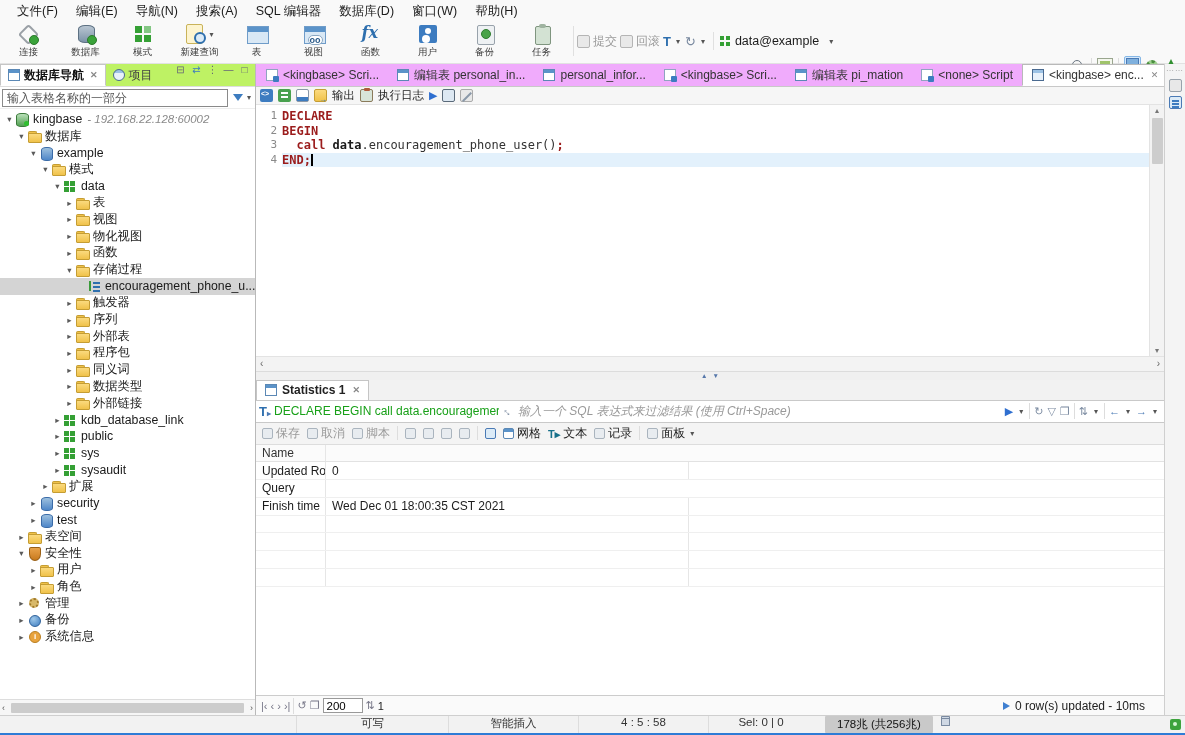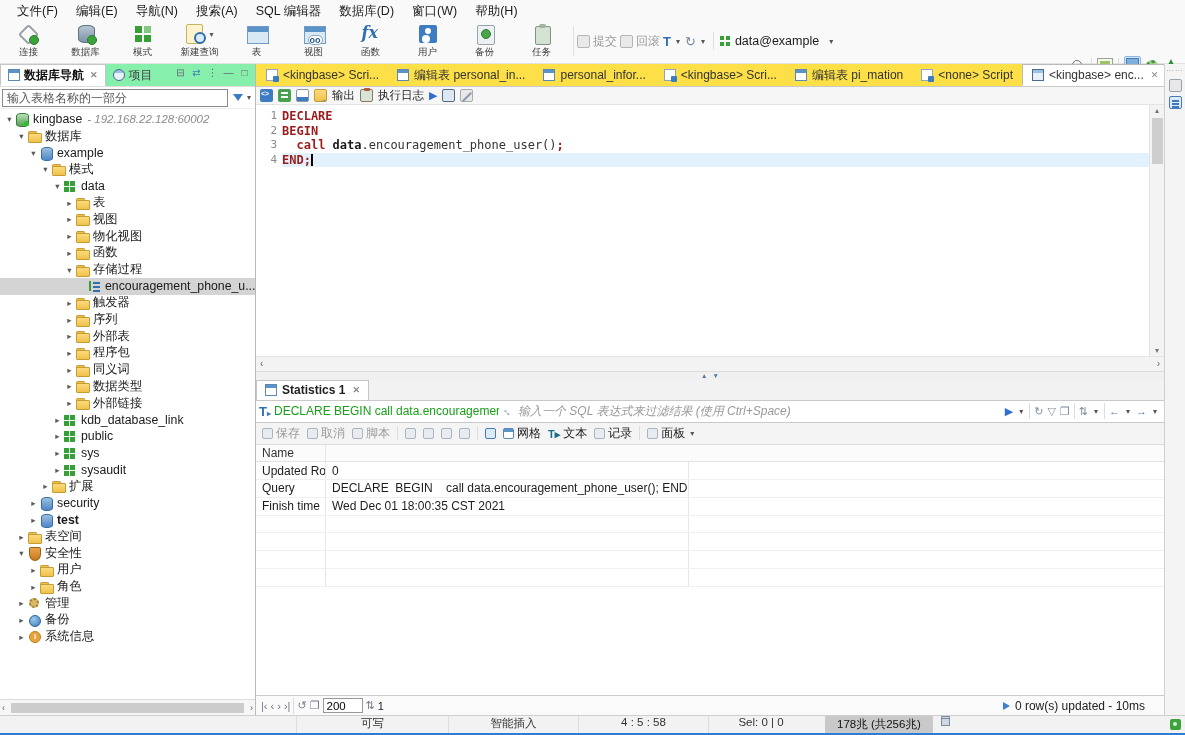--- a/index.html
+++ b/index.html
@@ -52,58 +52,58 @@
   .pi-gear{width:12px;height:12px;border:3px dotted #4a8f3f;border-radius:50%;background:#9fd18f;}
   .pi-tree::before{content:"";position:absolute;left:3px;top:1px;width:0;height:0;border-left:5px solid transparent;border-right:5px solid transparent;border-bottom:10px solid #2f8f2f;}
   .pi-tree::after{content:"";position:absolute;left:7px;top:11px;width:2px;height:4px;background:#7a5a2a;}
   .vsep{width:1px;height:16px;background:#ddd;}
 
   
   #workspace{position:absolute;top:64px;left:0;width:1185px;height:651px;display:flex;}
 
   
   #sidebar{width:256px;border-right:1px solid #b9b9b9;display:flex;flex-direction:column;background:#fff;}
-  #side-header{height:23px;background:#86efac;border-bottom:1px solid #ddd;display:flex;align-items:center;}
+  #side-header{height:23px;background:#bef264;border-bottom:1px solid #ddd;display:flex;align-items:flex-start;}
   .vtab{height:22px;display:flex;align-items:center;gap:4px;padding:0 7px;font-size:12px;color:#444;}
   .vtab.active{background:#fff;border:1px solid #c5c5c5;border-bottom:1px solid #fff;font-weight:bold;color:#111;}
   .vtab .ti{flex:none;}
   .tab-close{font-size:9px;color:#888;margin-left:2px;}
   #side-hbtns{margin-left:auto;display:flex;align-items:center;gap:3px;padding-right:4px;padding-bottom:4px;color:#666;}
   .hbtn{width:13px;height:13px;font-size:10px;line-height:12px;text-align:center;color:#667;}
   .hbtn.blue{color:#3d7cc0;}
   #side-search{display:flex;align-items:center;height:22px;padding:1px 2px;border-bottom:1px solid #eee;}
   #side-search input{flex:1;height:18px;border:1px solid #8a8a8a;font-size:12px;padding:0 4px;font-family:"Liberation Sans",sans-serif;color:#333;}
   #side-search input::placeholder{color:#555;}
   .funnel{width:0;height:0;border-left:5px solid transparent;border-right:5px solid transparent;border-top:7px solid #3d7cc0;margin:0 2px 0 5px;}
   #tree{flex:1;overflow:hidden;padding-top:2px;}
   .trow{height:16.7px;display:flex;align-items:center;white-space:nowrap;overflow:hidden;font-size:12.3px;}
   .trow.selected{background:var(--selbg);}
   .chev{width:11px;flex:none;text-align:center;font-size:8.5px;color:#5a5a5a;}
   .tlabel{margin-left:4px;color:#1a1a1a;}
-  .tlabel.bold{font-weight:bold;}
+  .tlabel.bold{font-weight:normal;}
   .tsuffix{margin-left:5px;color:#8a8a8a;font-style:italic;font-size:11.5px;}
   .i{width:14px;height:14px;flex:none;position:relative;display:inline-block;}
   .i-folder::before{content:"";position:absolute;left:1px;top:2px;width:7px;height:3px;background:#f0c24a;border:1px solid #c59d33;border-bottom:none;border-radius:2px 2px 0 0;}
   .i-folder::after{content:"";position:absolute;left:1px;top:4px;width:12px;height:8px;background:linear-gradient(#fbda7e,#f0c24a);border:1px solid #c59d33;border-radius:1px;}
   .i-db::before{content:"";position:absolute;left:2px;top:1px;width:10px;height:12px;background:linear-gradient(#9dc0de,#4e86c8);border:1px solid #3a6ba8;border-radius:5px/3px;}
   .i-server::before{content:"";position:absolute;left:1px;top:1px;width:11px;height:12px;background:linear-gradient(#b9e0b9,#52a052);border:1px solid #3a7a3a;border-radius:5px/3px;}
   .i-server::after{content:"";position:absolute;right:0;bottom:0;width:5px;height:5px;background:#2fbf2f;border-radius:50%;}
   .i-schema::before{content:"";position:absolute;left:1px;top:2px;width:5px;height:5px;background:#35a035;box-shadow:6px 0 0 #35a035,0 6px 0 #35a035,6px 6px 0 #35a035;}
   .i-proc::before{content:"";position:absolute;left:2px;top:2px;width:2px;height:10px;background:#3a9a3a;}
   .i-proc::after{content:"";position:absolute;left:6px;top:3px;width:7px;height:2px;background:#2e6fae;box-shadow:0 4px 0 #2e6fae,0 8px 0 #2e6fae;}
   .i-shield::before{content:"";position:absolute;left:2px;top:1px;width:10px;height:12px;background:linear-gradient(#e8a24a,#c97a1e);border:1px solid #9a5f14;border-radius:2px 2px 50% 50%;}
   .i-gear::before{content:"";position:absolute;left:2px;top:2px;width:6px;height:6px;border:2px dotted #a07828;border-radius:50%;background:#d8b96a;}
   .i-backup::before{content:"";position:absolute;left:2px;top:2px;width:10px;height:10px;border-radius:50%;background:radial-gradient(circle at 35% 30%,#9ec7e8,#3d7cc0);border:1px solid #2f619a;}
   .i-info::before{content:"i";position:absolute;left:2px;top:1px;width:10px;height:10px;border-radius:50%;background:#e8a33d;border:1px solid #b97f22;color:#fff;font-size:8px;font-weight:bold;text-align:center;line-height:10px;}
   #side-scroll{height:16px;border-top:1px solid #ddd;background:#f6f6f6;display:flex;align-items:center;padding:0 2px;color:#555;font-size:9px;}
   .scroll-thumb-h{flex:1;height:10px;background:#ccc;margin:0 6px;border-radius:1px;}
 
   
   #editorcol{flex:1;display:flex;flex-direction:column;min-width:0;}
-  #etabs{height:23px;background:#fde047;border-bottom:1px solid #c8c8c8;display:flex;align-items:flex-end;padding-left:1px;}
+  #etabs{height:23px;background:#f0abfc;border-bottom:1px solid #c8c8c8;display:flex;align-items:flex-end;padding-left:1px;}
   .etab{height:22px;display:flex;align-items:center;gap:5px;padding:0 9px;font-size:12px;color:#333;white-space:nowrap;}
   .etab.active{background:#fff;border:1px solid #b9b9b9;border-bottom:1px solid #fff;}
   .ti{width:12px;height:12px;position:relative;display:inline-block;}
   .ti-sql{background:#fff;border:1px solid #8fa4c0;}
   .ti-sql::after{content:"";position:absolute;right:-2px;bottom:-2px;width:6px;height:6px;background:#3d7cc0;border-radius:1px;}
   .ti-table{border:1px solid #5b88b5;background:linear-gradient(#5b93c9 0 3px,#fff 3px);}
   .ti-console{border:1px solid #4a6a90;background:linear-gradient(#9cc2e5 0 3px,#e8f1fa 3px);}
   #etab-btns{margin-left:auto;display:flex;gap:4px;padding:0 4px 4px 0;color:#666;}
 
   #etoolbar{height:18px;background:#f6f6f6;border-bottom:1px solid #e3e3e3;display:flex;align-items:center;gap:5px;padding-left:4px;font-size:11.5px;color:#222;}
@@ -632,21 +632,20 @@
     <div id="grid">
         <div class="grow head">
           <div class="gc1">Name</div>
         </div>
         <div class="grow">
           <div class="gc1">Updated Rows</div>
           <div class="gc2">0</div>
         </div>
         <div class="grow">
           <div class="gc1">Query</div>
-          <div class="gc2">DECLARE  BEGIN    call data.encouragement_phone_user(); END</div>
         </div>
         <div class="grow">
           <div class="gc1">Finish time</div>
           <div class="gc2">Wed Dec 01 18:00:35 CST 2021</div>
         </div>
         <div class="grow">
           <div class="gc1"></div>
           <div class="gc2"></div>
         </div>
         <div class="grow">

